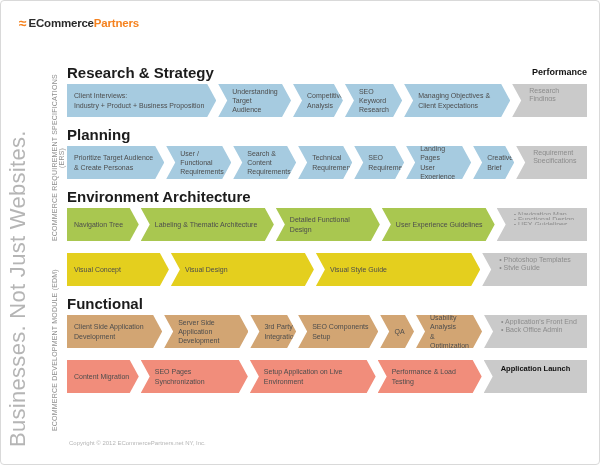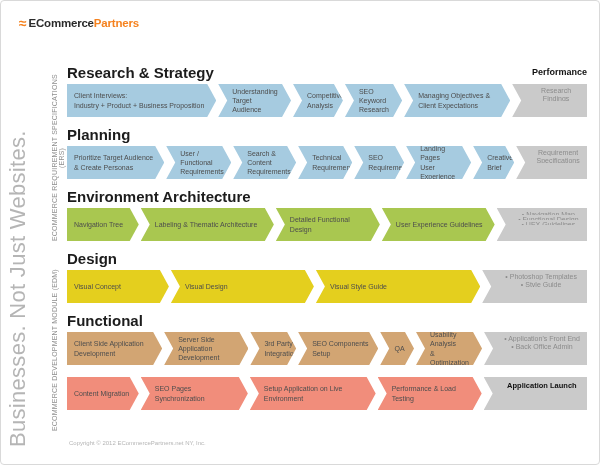--- a/index.html
+++ b/index.html
@@ -40,21 +40,20 @@
   }
   .step.first { padding-left: 7px; clip-path: polygon(0 0, calc(100% - 9px) 0, 100% 50%, calc(100% - 9px) 100%, 0 100%); }
   .step-text { font-size: 7px; line-height: 1.3; color: #4d4d4d; white-space: pre-line; }
   .step.center { justify-content: center; }
   .deliv {
     background: #cacaca; color: #8c8c8c;
     display: flex; flex-direction: column; justify-content: center;
     padding: 2px 4px 16px 17px; font-size: 7px; line-height: 1.35;
     clip-path: polygon(0 0, 100% 0, 100% 100%, 0 100%, 9px 50%);
     min-width: 0;
-    align-items: center;
   }
   .deliv.bold { color: #111; font-weight: bold; font-size: 7.5px; }
   .dline { white-space: nowrap; overflow: hidden; }
   
   .copyright { position: absolute; left: 68px; top: 439px; font-size: 6px; color: #b5b5b5; }
 </style>
 </head>
 <body>
 
 <div class="page">
@@ -153,21 +152,20 @@
             <span class="step-text">User Experience Guidelines</span>
           </div>
           <div class="deliv" style="flex: 1 1 18.9%;">
             <div class="dline">• Navigation Map</div>
             <div class="dline">• Functional Design</div>
             <div class="dline">• UEX Guidelines</div>
           </div>
         </div>
       </section>
       <section class="prow">
-        <div class="prow-label">Design</div>
         <div class="band">
           <div class="step first" style="flex: 0 0 19.6%; background: rgb(228, 207, 30);">
             <span class="step-text">Visual Concept</span>
           </div>
           <div class="step" style="flex: 0 0 27.5%; background: rgb(228, 207, 30);">
             <span class="step-text">Visual Design</span>
           </div>
           <div class="step" style="flex: 0 0 31.6%; background: rgb(228, 207, 30);">
             <span class="step-text">Visual Style Guide</span>
           </div>

